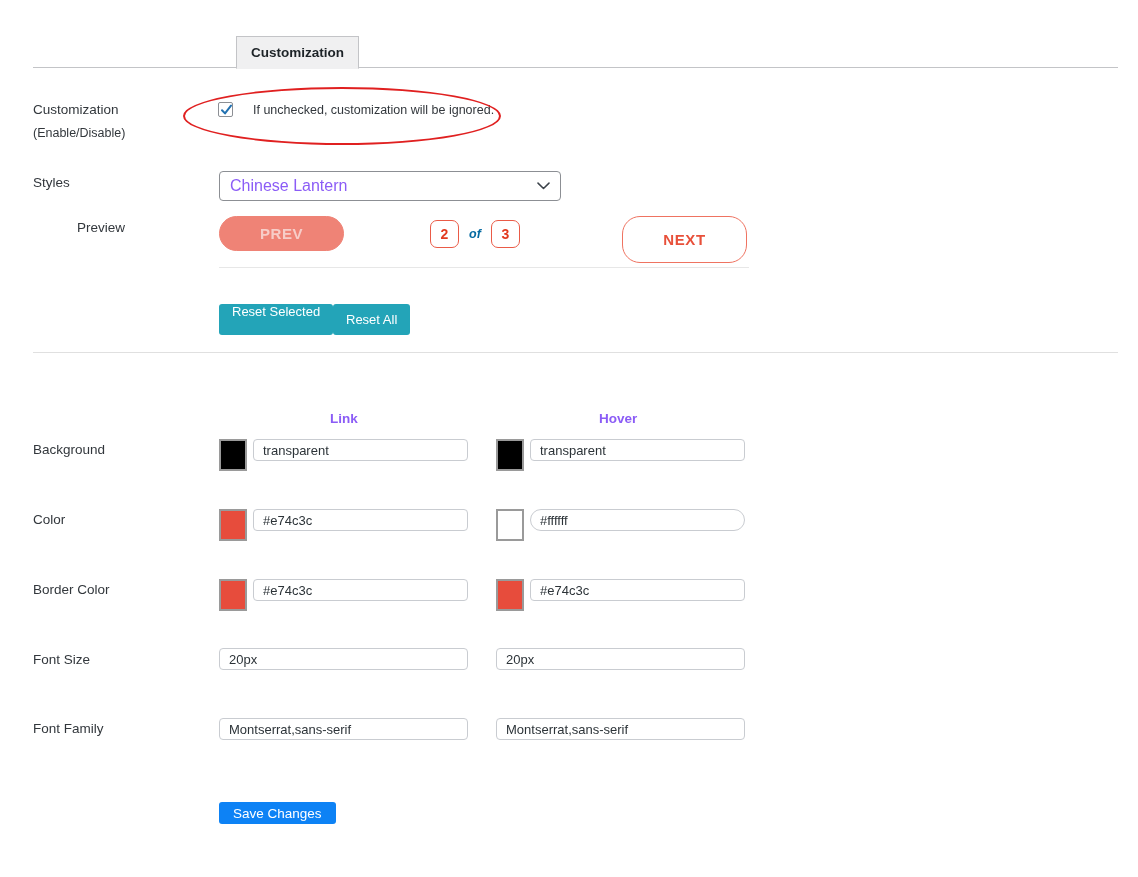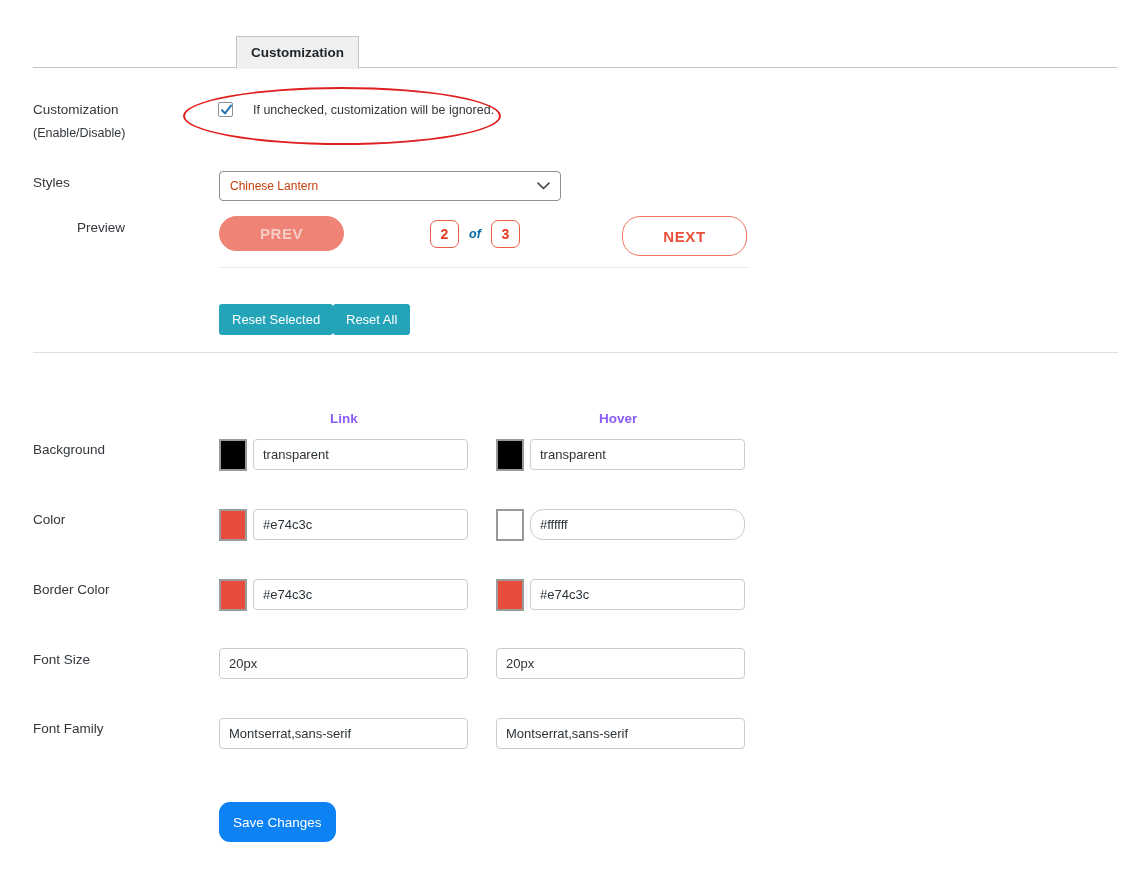--- a/index.html
+++ b/index.html
@@ -108,22 +108,22 @@
     top: 171px;
     width: 342px;
     height: 30px;
     background: #fff;
     border: 1px solid #8c8f94;
     border-radius: 4px;
     box-sizing: border-box;
     display: flex;
     align-items: center;
     padding: 8px 10px;
-    font-size: 12px;
-    color: #c2410c;
+    font-size: 16px;
+    color: #8b5cf6;
     cursor: pointer;
   }
   .styles-select .chev {
     position: absolute;
     right: 10px;
     top: 50%;
     transform: translateY(-50%);
     line-height: 0;
   }
 
@@ -145,21 +145,21 @@
     font-weight: 700;
     font-size: 15px;
     letter-spacing: 0.6px;
     cursor: pointer;
   }
   .next-btn {
     position: absolute;
     left: 622px;
     top: 216px;
     width: 125px;
-    height: 40px;
+    height: 47px;
     background: #ffffff;
     border: 1.5px solid #ef7361;
     border-radius: 18px;
     box-sizing: border-box;
     display: flex;
     align-items: center;
     justify-content: center;
     color: #e8503a;
     font-weight: 700;
     font-size: 15px;
@@ -221,21 +221,21 @@
     top: 304px;
     height: 31px;
     padding: 0 13px;
     background: #23a4b8;
     border: none;
     border-radius: 3px;
     color: #fff;
     font-size: 13px;
     font-family: "Liberation Sans", sans-serif;
     display: flex;
-    align-items: center;
+    align-items: flex-start;
     cursor: pointer;
   }
   .reset-all {
     position: absolute;
     left: 333px;
     top: 304px;
     height: 31px;
     padding: 0 13px;
     background: #23a4b8;
     border: none;
@@ -263,43 +263,43 @@
   .swatch {
     position: absolute;
     width: 28px;
     height: 32px;
     border: 2px solid #9a9a9a;
     box-sizing: border-box;
     cursor: pointer;
   }
   .txtbox {
     position: absolute;
-    height: 31px;
+    height: 22px;
     background: #fff;
     border: 1px solid #c9ccd1;
     border-radius: 4px;
     box-sizing: border-box;
     display: flex;
     align-items: center;
     padding: 0 9px;
     font-size: 13px;
     color: #2c3338;
     cursor: text;
   }
 
   
   .save-btn {
     position: absolute;
     left: 219px;
     top: 802px;
-    height: 40px;
+    height: 22px;
     padding: 0 14px;
     background: #0d82f5;
     border: none;
-    border-radius: 11px;
+    border-radius: 3px;
     color: #fff;
     font-size: 13.5px;
     font-family: "Liberation Sans", sans-serif;
     display: flex;
     align-items: center;
     cursor: pointer;
   }
 </style>
 </head>
 <body>

